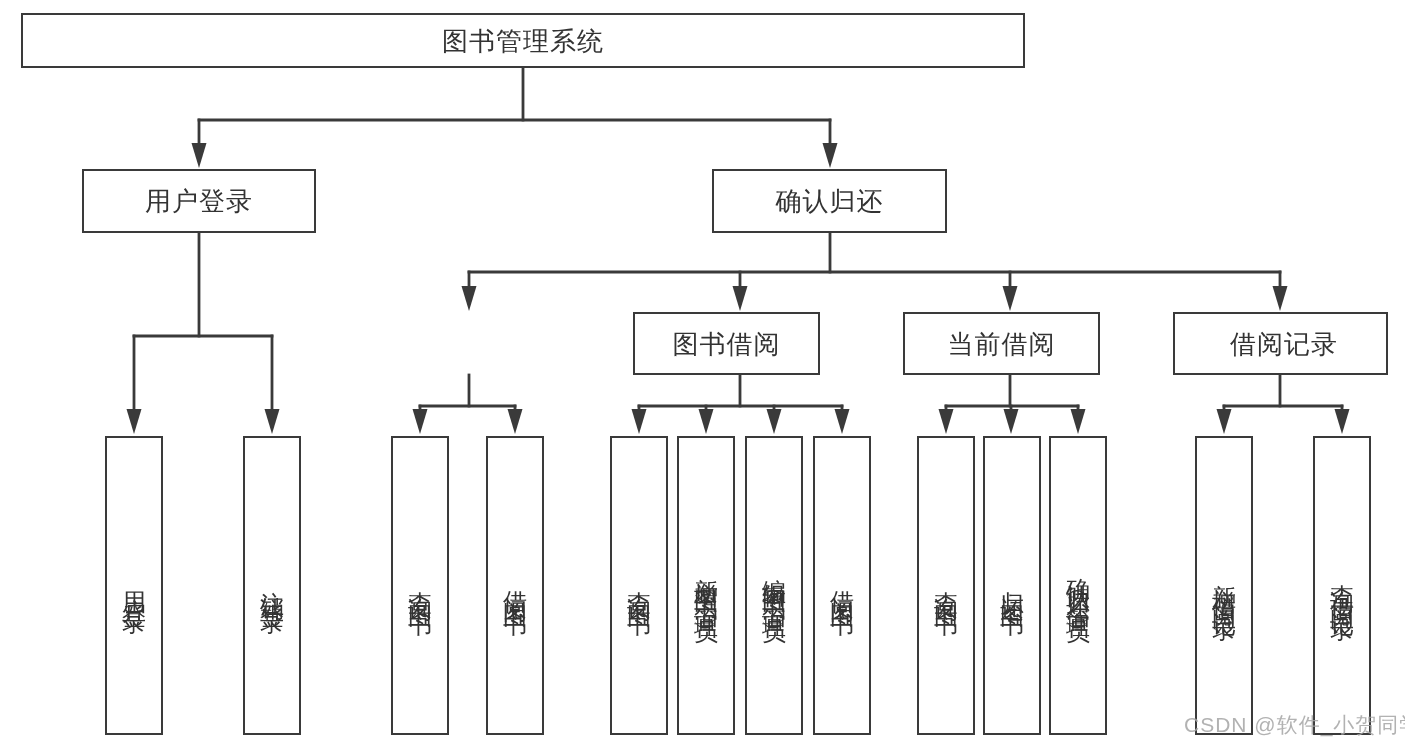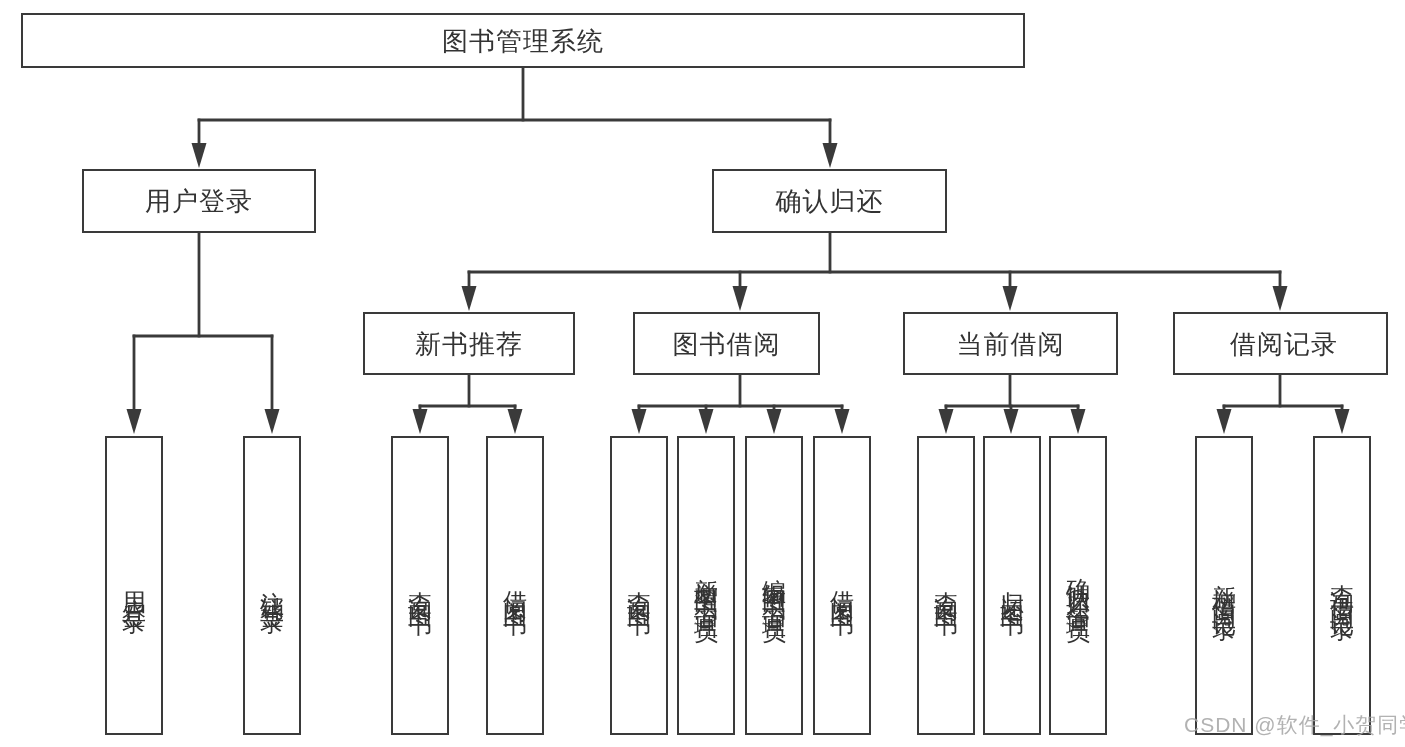--- a/index.html
+++ b/index.html
@@ -21,21 +21,21 @@
     align-items: center;
     justify-content: center;
   }
   .hbox { font-size: 26px; letter-spacing: 1px; line-height: 1; }
   .root  { left: 21px;  top: 13px;  width: 1004px; height: 55px; }
   .l1-a  { left: 82px;  top: 169px; width: 234px;  height: 64px; }
   .l1-b  { left: 712px; top: 169px; width: 235px;  height: 64px; }
   .l2    { top: 312px; height: 63px; }
   .l2-a  { left: 363px;  width: 212px; }
   .l2-b  { left: 633px;  width: 187px; }
-  .l2-c  { left: 903px;  width: 215px; }
+  .l2-c  { left: 903px;  width: 197px; }
   .l2-d  { left: 1173px; width: 215px; padding-left: 7px; }
   .leaf {
     top: 436px;
     width: 58px;
     height: 299px;
     writing-mode: vertical-lr;
     text-orientation: mixed;
     font-size: 24px;
     letter-spacing: 7px;
     line-height: 58px;
@@ -138,21 +138,20 @@
       <line x1="1342" y1="406" x2="1342" y2="411"></line>
       <polygon points="1334.5,409 1349.5,409 1342,434"></polygon>
     </g>
   </svg>
 
   <div class="node hbox root">图书管理系统</div>
 
   <div class="node hbox l1-a">用户登录</div>
   <div class="node hbox l1-b">确认归还</div>
 
-  <div class="node hbox l2 l2-a">新书推荐</div>
   <div class="node hbox l2 l2-b">图书借阅</div>
   <div class="node hbox l2 l2-c">当前借阅</div>
   <div class="node hbox l2 l2-d">借阅记录</div>
 
   <div class="node leaf lf-1">用户登录</div>
   <div class="node leaf lf-2">注销登录</div>
 
   <div class="node leaf lf-3">查询图书</div>
   <div class="node leaf lf-4">借阅图书</div>
 

